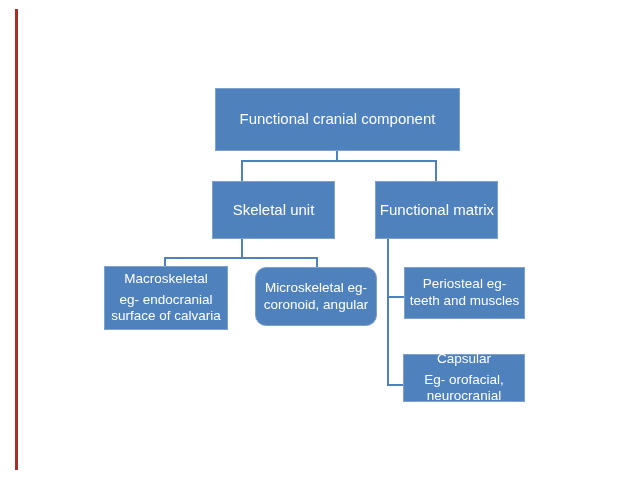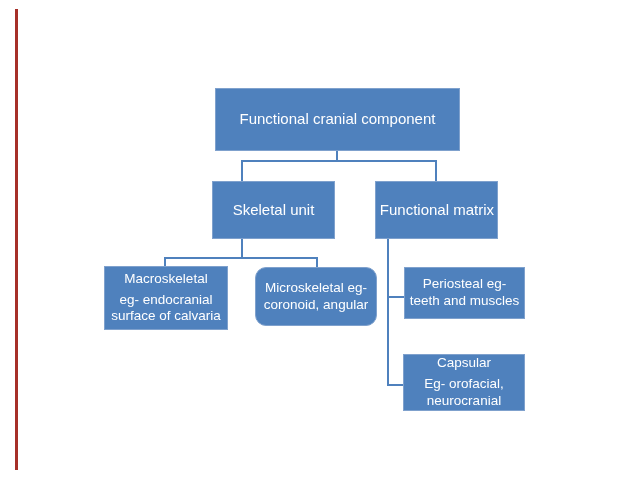--- a/index.html
+++ b/index.html
@@ -42,21 +42,21 @@
   .lvl1 { font-size: 15px; }
   .lvl2 { font-size: 15px; }
   .lvl3 { font-size: 13.5px; }
 
   .n-root      { left: 215px; top:  88px; width: 245px; height: 63px; }
   .n-skeletal  { left: 180px; top: 181px; width: 123px; height: 58px; margin-left: 32px; }
   .n-matrix    { left: 375px; top: 181px; width: 123px; height: 58px; align-items: flex-end; }
   .n-macro     { left: 104px; top: 266px; width: 124px; height: 64px; }
   .n-micro     { left: 255px; top: 267px; width: 122px; height: 59px; border-radius: 11px; }
   .n-perio     { left: 404px; top: 267px; width: 121px; height: 52px; }
-  .n-capsular  { left: 403px; top: 354px; width: 122px; height: 57px; }
+  .n-capsular  { left: 403px; top: 354px; width: 122px; height: 48px; }
 
   .line {
     position: absolute;
     background: var(--line, #4f81bd);
   }
   .c-v1 { left: 336px; top: 151px; width: 2px;   height: 10px; }
   .c-h1 { left: 241px; top: 160px; width: 196px; height: 2px;  }
   .c-v2 { left: 241px; top: 160px; width: 2px;   height: 21px; }
   .c-v3 { left: 435px; top: 160px; width: 2px;   height: 21px; }
   .c-v4 { left: 241px; top: 239px; width: 2px;   height: 19px; }

